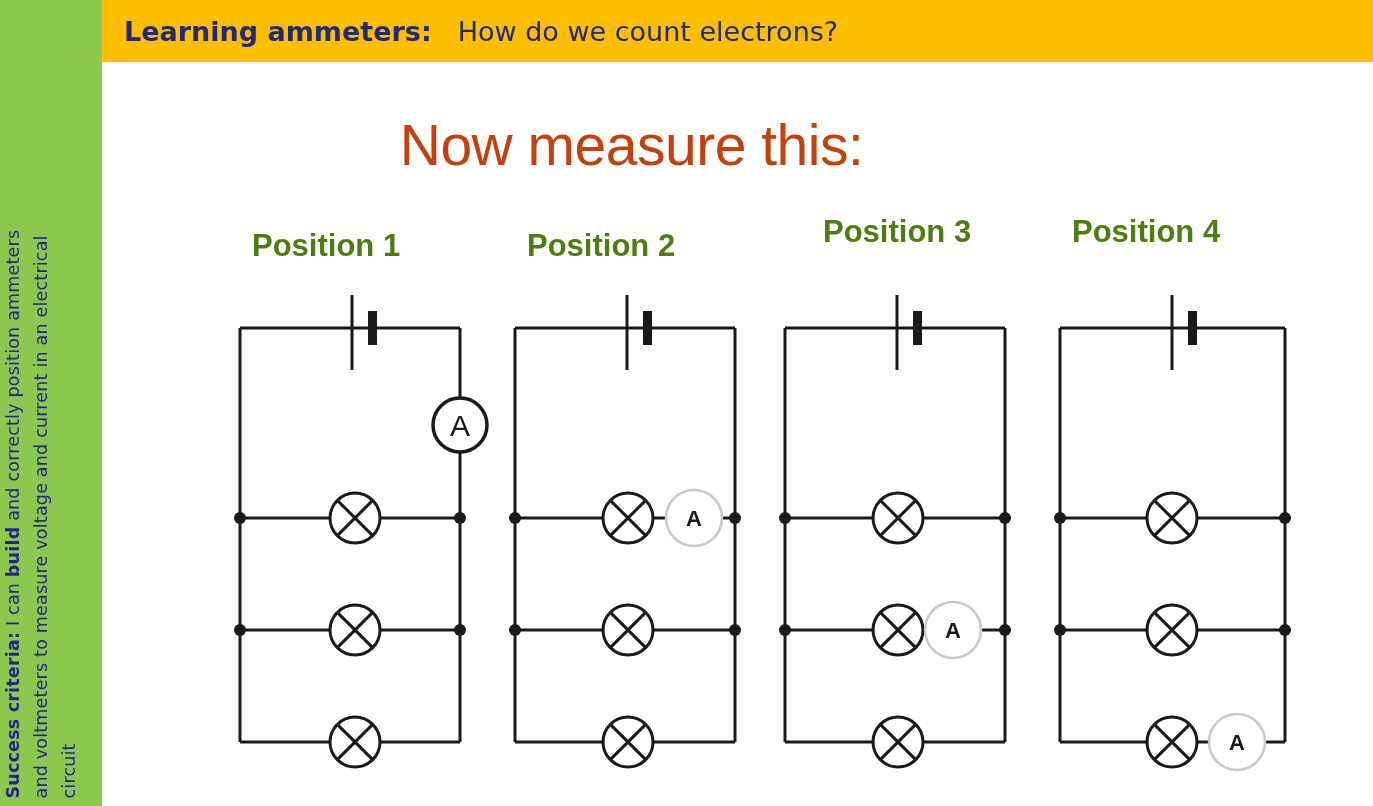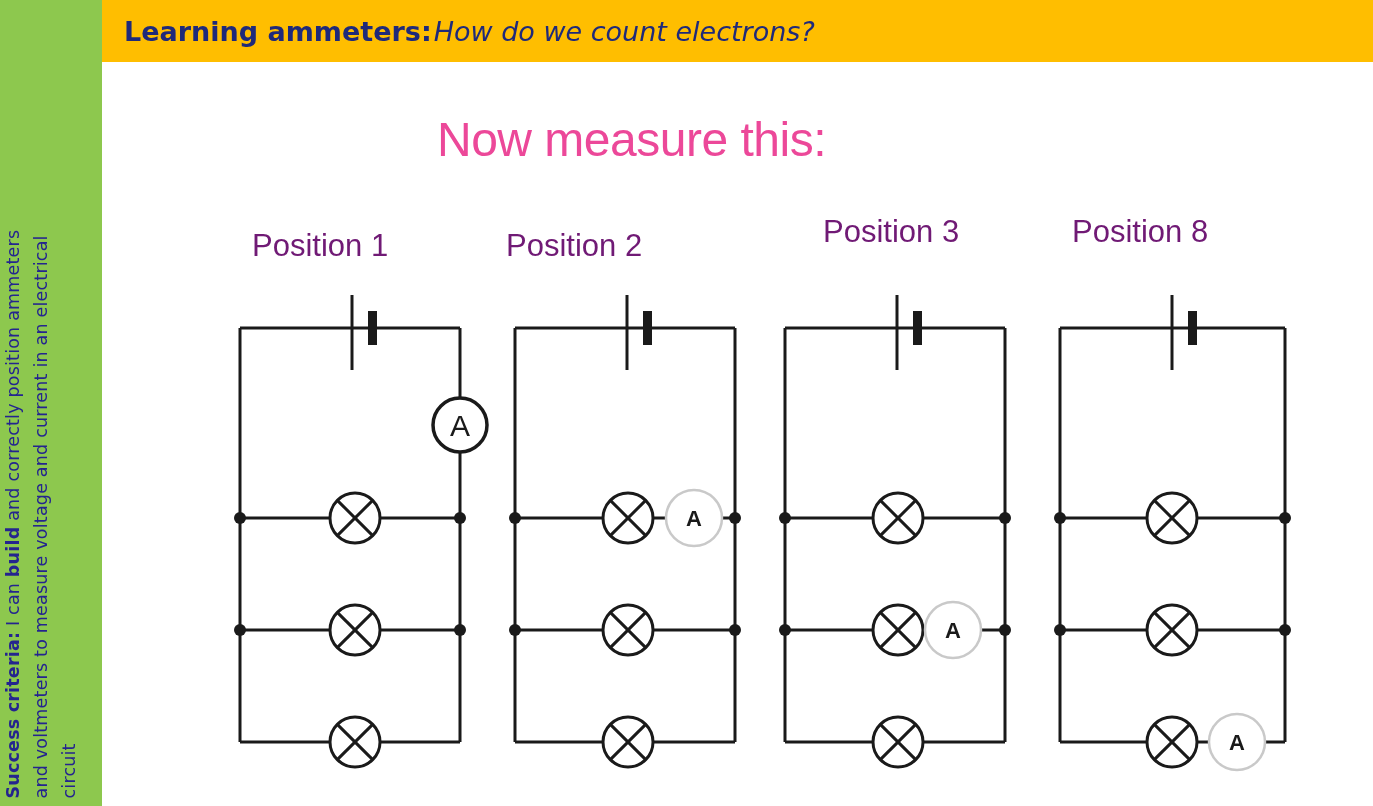--- a/index.html
+++ b/index.html
@@ -57,51 +57,51 @@
     font-family: "DejaVu Sans", sans-serif;
     font-size: 27px;
     line-height: 1;
     white-space: nowrap;
   }
   #header-text .hi-label {
     font-weight: bold;
   }
   #header-text .hi-question {
     font-weight: normal;
-    margin-left: 2px;
-    font-style: italic;
+    margin-left: 26px;
   }
 
   
   #slide-title {
     position: absolute;
     left: 0; top: 112px;
     width: 1263px;
     text-align: center;
-    color: #ec4899;
+    color: #c2410c;
     font-family: "Liberation Sans", sans-serif;
-    font-size: 48px;
+    font-size: 57px;
     font-weight: normal;
     letter-spacing: -0.5px;
   }
 
   
   #circuit-canvas {
     position: absolute;
     left: 0; top: 0;
     width: 1373px;
     height: 806px;
     pointer-events: none;
   }
   .pos-label {
     position: absolute;
-    color: #701a75;
+    color: #4d7c0f;
     font-family: "Liberation Sans", sans-serif;
     font-size: 31px;
     white-space: nowrap;
+    font-weight: bold;
   }
 </style>
 </head>
 <body>
 
 <div id="sidebar">
   <div class="sb-col l1"><b>Success criteria:</b><span> I can </span><b>build</b><span> and correctly position ammeters</span></div>
   <div class="sb-col l2">and voltmeters to measure voltage and current in an electrical</div>
   <div class="sb-col l3">circuit</div>
 </div>
@@ -272,16 +272,16 @@
       <circle cx="1285" cy="630" r="6" fill="#1a1a1a"></circle>
       <g>
         <circle cx="1237" cy="742" r="28" fill="#ffffff" stroke="#c9c9c9" stroke-width="2.5"></circle>
         <text x="1237" y="742" text-anchor="middle" dominant-baseline="central" fill="#1a1a1a" font-family="&quot;Liberation Sans&quot;, sans-serif" font-size="22" font-weight="bold">A</text>
       </g>
     </g>
   </svg>
 
 <div id="label-layer">
     <div class="pos-label" style="left: 252px; top: 228px;">Position 1</div>
-    <div class="pos-label" style="left: 506px; top: 228px;">Position 2</div>
+    <div class="pos-label" style="left: 527px; top: 228px;">Position 2</div>
     <div class="pos-label" style="left: 823px; top: 214px;">Position 3</div>
-    <div class="pos-label" style="left: 1072px; top: 214px;">Position 8</div>
+    <div class="pos-label" style="left: 1072px; top: 214px;">Position 4</div>
   </div>
 
 </body></html>

